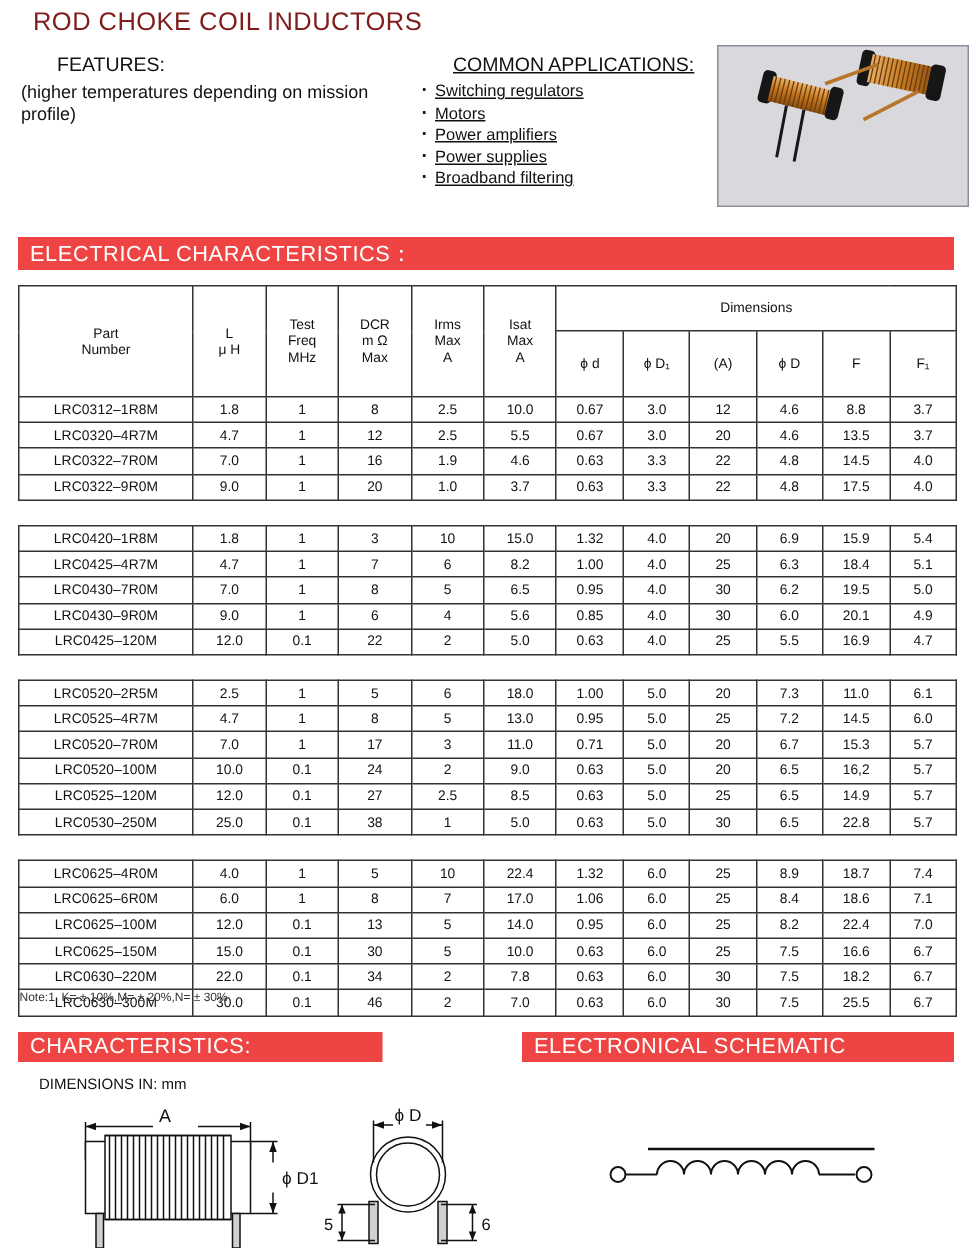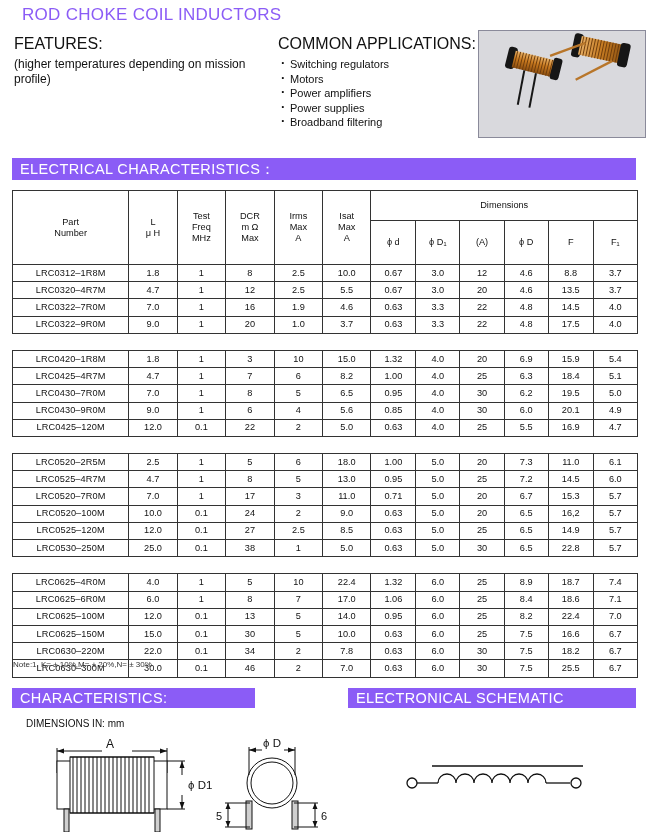--- a/index.html
+++ b/index.html
@@ -9,27 +9,27 @@
     background: #ffffff;
     font-family: "Liberation Sans", sans-serif;
     color: #111;
     overflow: hidden;
   }
   .page { position: relative; width: 652px; height: 832px; }
 
   
   .main-title {
     position: absolute; left: 22px; top: 5px;
-    font-size: 17px; letter-spacing: .3px; color: #8b5cf6;
+    font-size: 17px; letter-spacing: .3px; color: #7f1d1d;
   }
 
   
   .features-block { position: absolute; left: 14px; top: 35px; width: 270px; }
-  .apps-block { position: absolute; left: 278px; top: 35px; width: 200px; }
-  .sec-head { font-size: 16px; margin-bottom: 4px; }
+  .apps-block { position: absolute; left: 278px; top: 35px; width: 200px; text-decoration: underline; }
+  .sec-head { font-size: 13px; margin-bottom: 4px; margin-left: 24px; }
   ul.bullets { list-style: none; margin: 0; padding: 0; }
   ul.bullets li {
     font-size: 11px; line-height: 14.5px; padding-left: 12px;
     position: relative; white-space: nowrap;
   }
   ul.bullets li:before {
     content: "\00B7"; position: absolute; left: 3px; top: -1px;
     font-size: 13px; font-weight: bold;
   }
   .note-paren { font-size: 12px; line-height: 14.5px; margin-top: 0px; }
@@ -38,21 +38,21 @@
   .photo {
     position: absolute; left: 478px; top: 30px;
     width: 168px; height: 108px;
     border: 1px solid #8a8a9a;
     background: #d8d8dc;
     overflow: hidden;
   }
 
   
   .bar {
-    position: absolute; background: #8b5cf6; color: #fff;
+    position: absolute; background: #ef4444; color: #fff;
     display: flex; align-items: center; padding-left: 8px;
     font-size: 14.5px; letter-spacing: .4px;
   }
   #bar-electrical { left: 12px; top: 158px; width: 624px; height: 22px; }
   #bar-characteristics { left: 12px; top: 688px; width: 243px; height: 20px; }
   #bar-schematic { left: 348px; top: 688px; width: 288px; height: 20px; }
 
   
   .tbl-wrap { position: absolute; left: 12px; top: 190px; width: 626px; }
   table.spec { border-collapse: collapse; width: 626px; font-size: 9.2px; }

